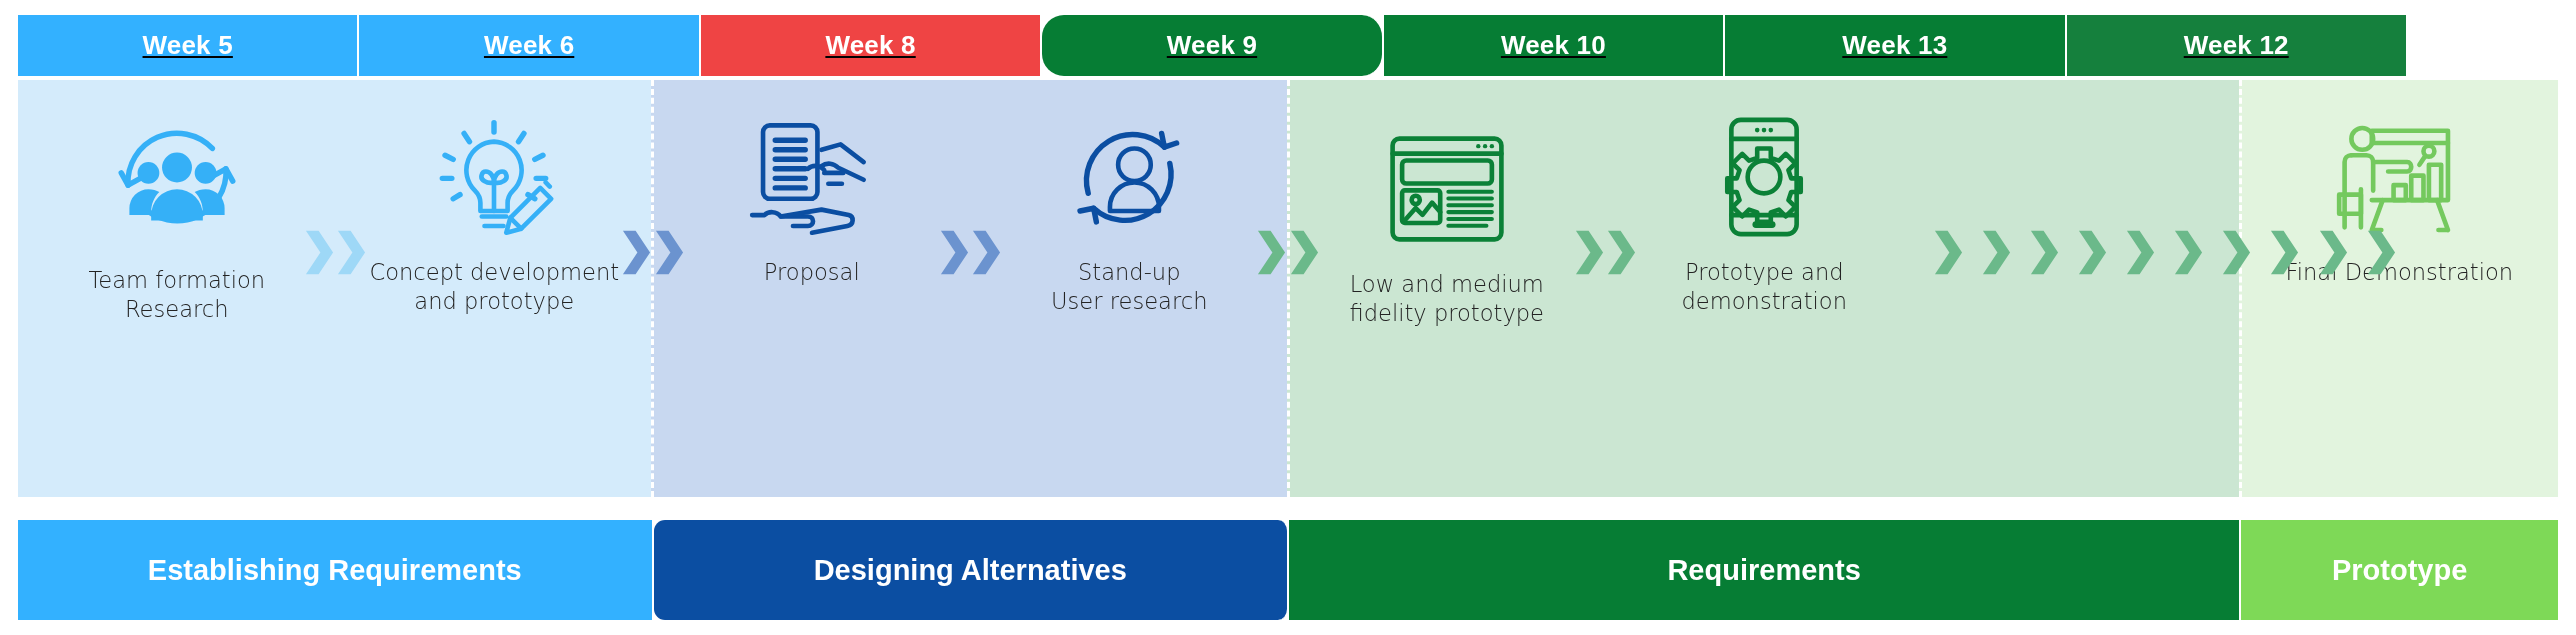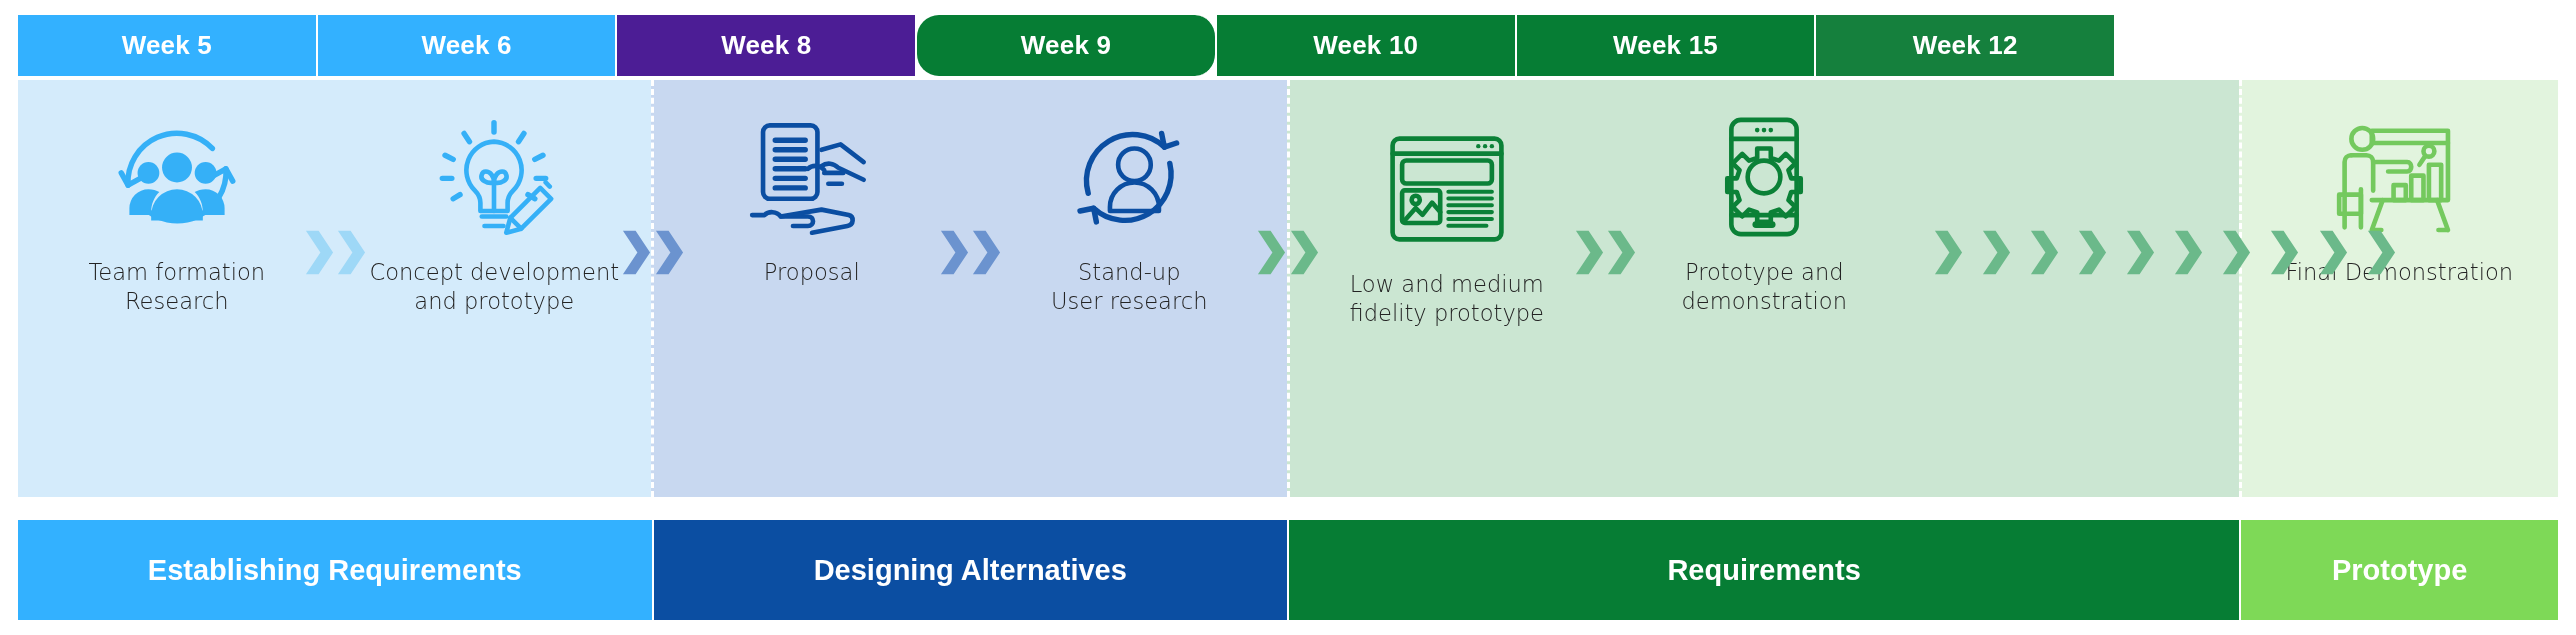--- a/index.html
+++ b/index.html
@@ -1,20 +1,20 @@
 <!DOCTYPE html>
 <html style="font-size:14.5px"><head>
 <meta charset="utf-8">
 <style>
   html,body{margin:0;padding:0;background:#ffffff;}
   body{width:2576px;height:635px;font-family:"Liberation Sans",sans-serif;overflow:hidden;}
   .board{position:relative;width:2576px;height:635px;background:#fff;}
 
   
-  .row-weeks{position:absolute;left:18px;top:15.4px;width:2096px;height:61px;display:flex;}
+  .row-weeks{position:absolute;left:18px;top:15.4px;width:2388px;height:61px;display:flex;text-decoration:underline;}
   .row-band {position:absolute;left:18px;top:80px;width:2540px;height:417px;}
   .row-phase{position:absolute;left:18px;top:520px;width:2540px;height:100px;display:flex;}
 
   
   .wk{position:relative;display:flex;align-items:center;justify-content:center;
       color:#fff;font-weight:bold;font-size:26px;letter-spacing:0.2px;
       box-sizing:border-box;border-right:2.7px solid #fff;}
   .wk:last-child{border-right:none;}
 
   
@@ -42,46 +42,46 @@
 
 <div class="board">
 
   <div class="row-weeks" id="weekRow">
       <div class="wk" style="flex: 2.12 1 0%; background: rgb(51, 177, 255);">
         <span>Week 5</span>
       </div>
       <div class="wk" style="flex: 2.12 1 0%; background: rgb(51, 177, 255);">
         <span>Week 6</span>
       </div>
-      <div class="wk" style="flex: 2.12 1 0%; background: #4c1d95;">
+      <div class="wk" style="flex: 2.12 1 0%; background: #ef4444;">
         <span>Week 8</span>
       </div>
       <div class="wk" style="flex: 2.12 1 0%; background: rgb(6, 125, 52); border-radius: 22px;">
         <span>Week 9</span>
       </div>
       <div class="wk" style="flex: 2.12 1 0%; background: rgb(6, 125, 52);">
         <span>Week 10</span>
       </div>
       <div class="wk" style="flex: 2.12 1 0%; background: rgb(6, 125, 52);">
-        <span>Week 15</span>
+        <span>Week 13</span>
       </div>
       <div class="wk" style="flex: 2.12 1 0%; background: #15803d;">
         <span>Week 12</span>
       </div>
     </div>
 
   <div class="row-band">
     <div class="panels" id="panelRow">
         <div class="panel" style="flex: 4.24 1 0%; background: rgb(212, 235, 251);"></div>
         <div class="panel" style="flex: 4.24 1 0%; background: rgb(200, 216, 240);"></div>
         <div class="panel" style="flex: 6.36 1 0%; background: rgb(203, 230, 210);"></div>
         <div class="panel" style="flex: 2.12 1 0%; background: rgb(226, 244, 222);"></div>
       </div>
     <div id="stageLayer" style="position:absolute;left:0;top:0;width:100%;height:100%;">
-        <div class="stage" style="left: 0%; width: 12.5%;">
+        <div class="stage" style="left: 0%; width: 12.5%; gap: 8px;">
           <div class="ico">
             <svg width="136" height="136" viewBox="0 0 100 100" fill="none" stroke="#35b0f7" stroke-width="3.4" stroke-linecap="round" stroke-linejoin="round">
               <path d="M14 56a36 36 0 0 1 62-27M86 44a36 36 0 0 1-62 27" stroke-width="4"></path>
         <path d="M14 56l-5-9M14 56l9-5M86 44l5 9M86 44l-9 5" stroke-width="4"></path>
         <g fill="#35b0f7" stroke="none">
           <circle cx="50" cy="43" r="11"></circle>
                 <path d="M31 78a19 19 0 0 1 38 0v4H31z"></path>
           <circle cx="29" cy="47" r="8"></circle>
                 <path d="M15 73a14 14 0 0 1 14-14c3 0 6 1 8 2-4 4-6 9-6 15v2H15z"></path>
           <circle cx="71" cy="47" r="8"></circle>
@@ -260,21 +260,21 @@
     <path d="M2 2h14l16 24-16 24H2l16-24z" fill="#6bb98a"></path>
           </svg>
         </div>
       </div>
   </div>
 
   <div class="row-phase" id="phaseRow">
       <div class="ph" style="flex: 4.24 1 0%; background: rgb(51, 177, 255);">
         <span>Establishing Requirements</span>
       </div>
-      <div class="ph" style="flex: 4.24 1 0%; background: rgb(11, 78, 162);">
+      <div class="ph" style="flex: 4.24 1 0%; background: rgb(11, 78, 162); border-radius: 11px;">
         <span>Designing Alternatives</span>
       </div>
       <div class="ph" style="flex: 6.36 1 0%; background: rgb(6, 125, 52);">
         <span>Requirements</span>
       </div>
       <div class="ph" style="flex: 2.12 1 0%; background: rgb(126, 217, 87);">
         <span>Prototype</span>
       </div>
     </div>
 

